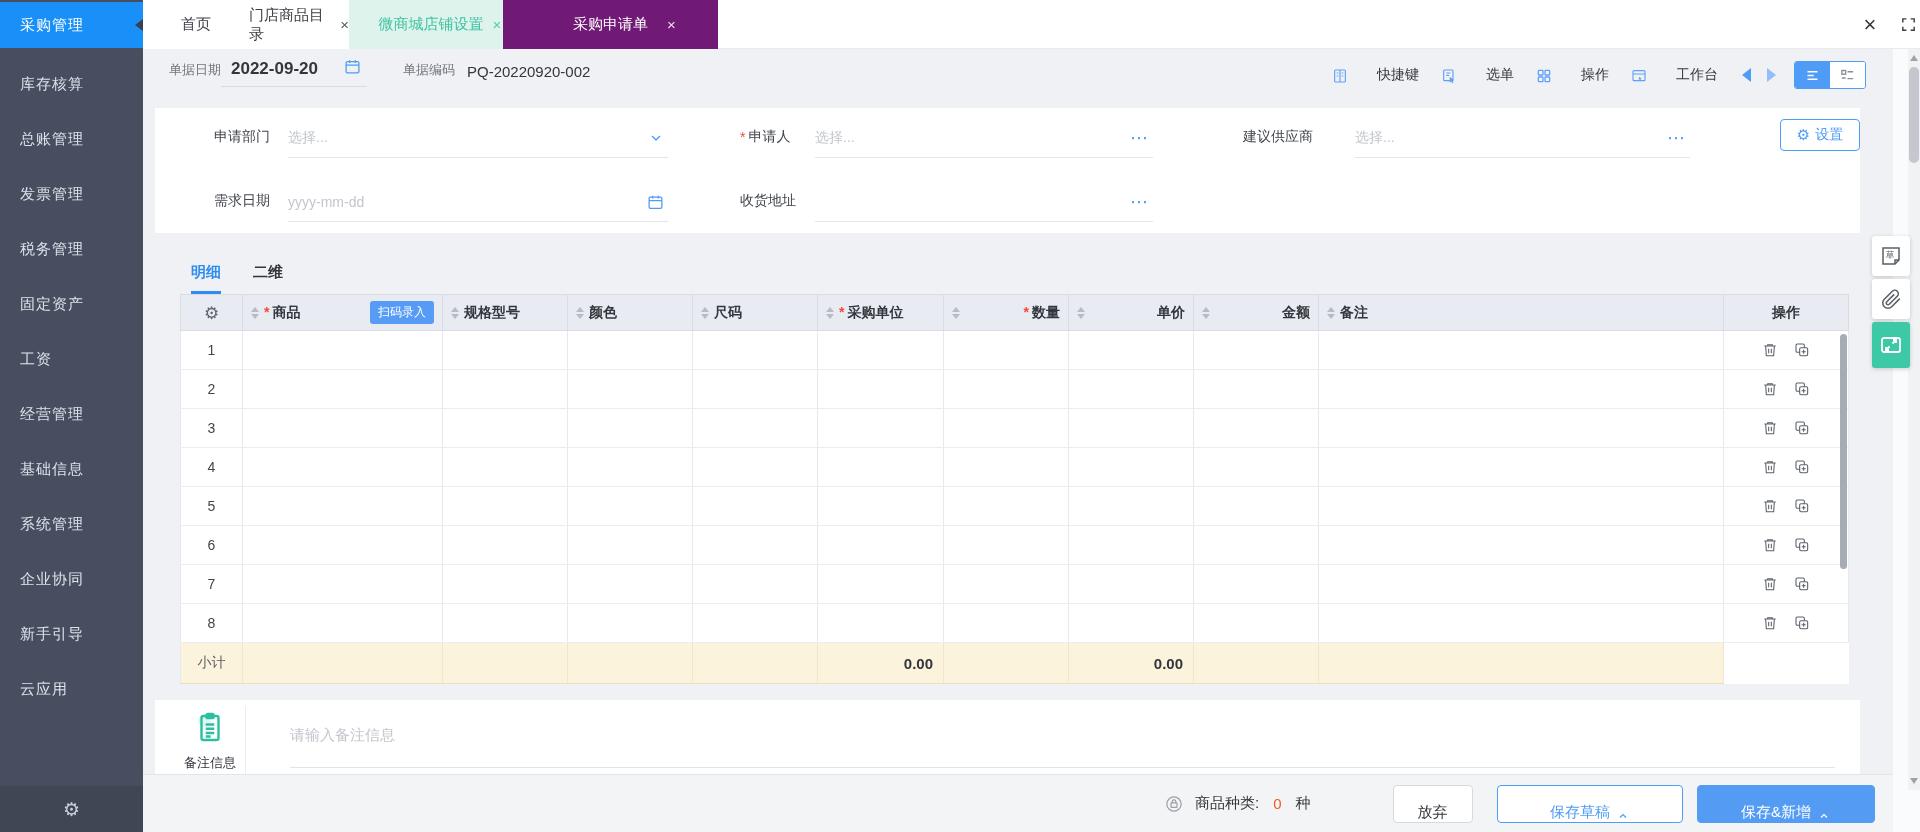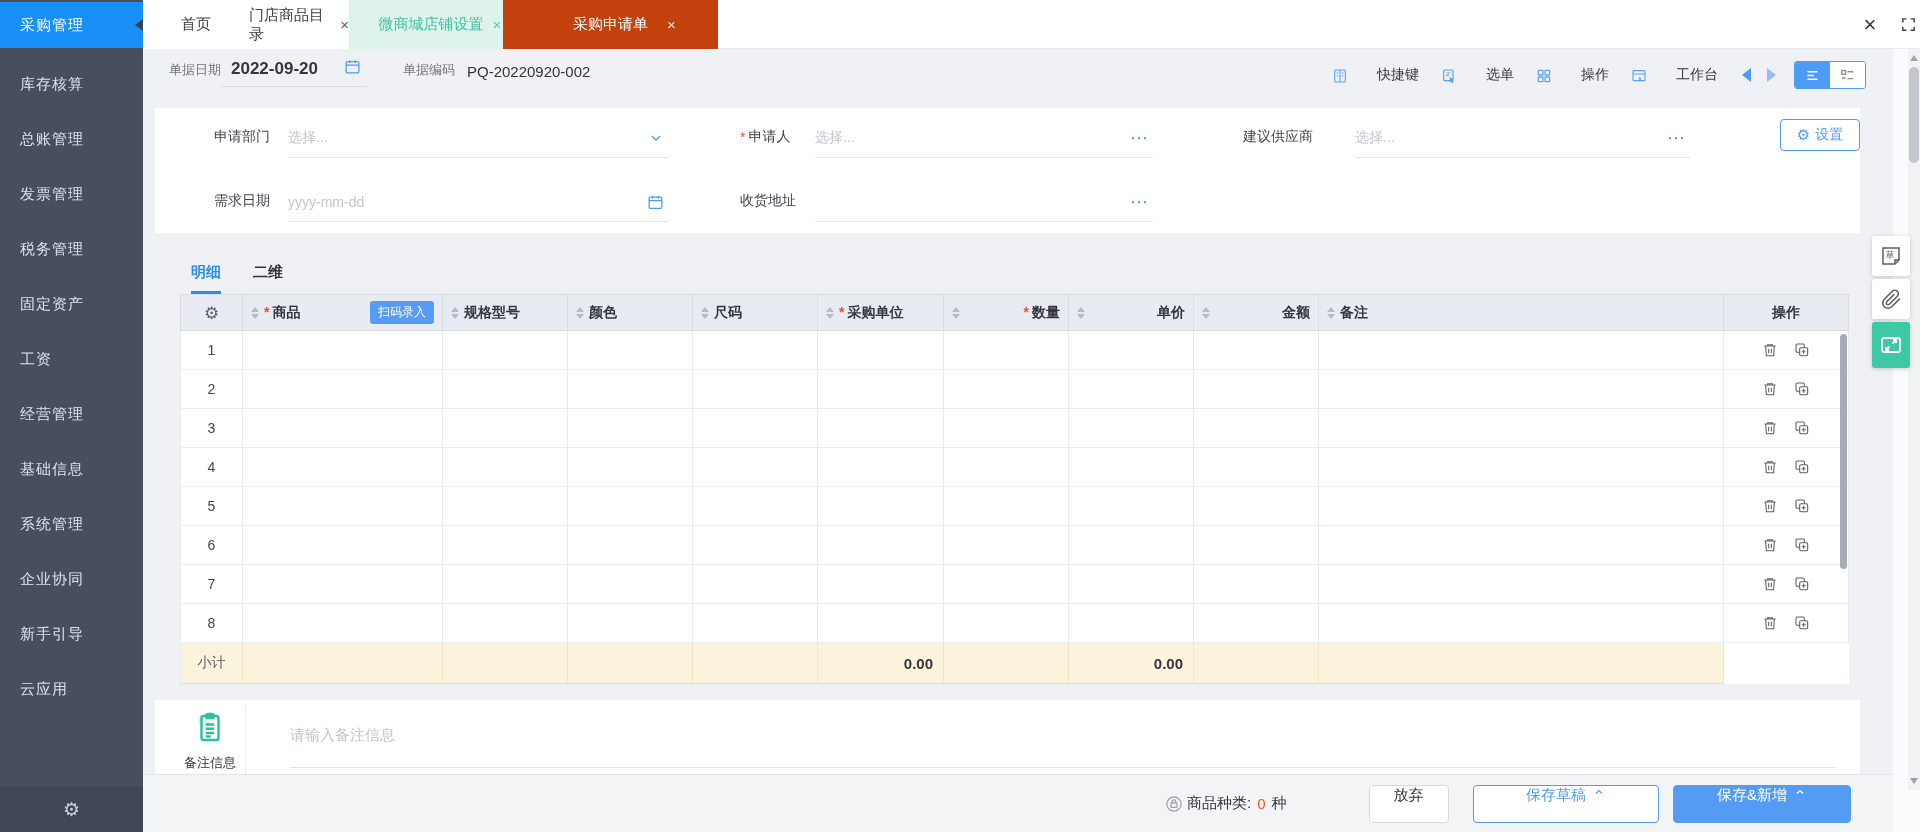--- a/index.html
+++ b/index.html
@@ -22,21 +22,21 @@
   
   .main { position:absolute; left:143px; top:0; width:1777px; height:832px; }
 
   
   .tabbar { position:absolute; left:0; top:0; width:1777px; height:49px; background:#FFFFFF; border-bottom:1px solid #E8EAEE; z-index:4; }
   .tabs { display:flex; height:49px; }
   .tab { height:49px; display:flex; align-items:center; justify-content:center; font-size:15px; color:#3E4046; cursor:pointer;padding-left:28px; }
   .tab .x { margin-left:9px; font-size:15px; opacity:.85; }
   .tab.plain { background:#FFFFFF; }
   .tab.mint { background:#DDF3EB; color:#3FC3A3; }
-  .tab.active { background:#c2410c; color:#FFFFFF;gap:10px; }
+  .tab.active { background:#701a75; color:#FFFFFF;gap:10px; }
   .win-ctl { position:absolute; top:0; height:49px; width:34px; display:flex; align-items:center; justify-content:center; cursor:pointer; color:#33363C; }
   .win-close { left:1710px; font-size:22px; }
   .win-full  { left:1748px; }
 
   
   .doc-header { position:absolute; left:0; top:49px; width:1777px; height:46px; }
   .doc-left { position:absolute; left:26px; top:9px; display:flex; align-items:flex-end; }
   .doc-lab { font-size:13px; color:#70757E; padding-bottom:8px; }
   .doc-date-wrap { display:flex; align-items:center; border-bottom:1px solid #D8DBE1; padding:0 6px 7px 10px; }
   .doc-date { font-size:17px; font-weight:bold; color:#33363C; }
@@ -100,23 +100,23 @@
   .remark-iconblock { position:absolute; left:22px; top:10px; width:66px; text-align:center; }
   .remark-cap { font-size:13px; color:#33363C; margin-top:4px; }
   .remark-div { position:absolute; left:90px; top:6px; bottom:-4px; width:1px; background:#EBEDEF; }
   .remark-input { position:absolute; left:135px; right:25px; top:26px; height:42px; border-bottom:1px solid #E2E4E8;
                   display:flex; align-items:flex-start; cursor:text; }
   .remark-input .ph { color:#C2C6CD; font-size:15px; }
 
   
   .footer { position:absolute; left:0; top:774px; width:1750px; height:58px; background:#F2F4F6; border-top:1px solid #E2E5E9;
             display:flex; align-items:center; z-index:6; }
-  .f-summary { margin-left:1022px; display:flex; align-items:center; gap:4px; font-size:15px; color:#33363C; }
+  .f-summary { margin-left:1022px; display:flex; align-items:center; gap:12px; font-size:15px; color:#33363C; }
   .f-count { color:#F05A28; margin:0 2px; }
-  .btn { height:38px; border-radius:4px; font-size:15px; display:flex; align-items:flex-start; justify-content:center; cursor:pointer; gap:7px; }
+  .btn { height:38px; border-radius:4px; font-size:15px; display:flex; align-items:flex-end; justify-content:center; cursor:pointer; gap:7px; }
   .btn-cancel { width:80px; margin-left:82px; background:#FFF; border:1px solid #D6DAE0; color:#33363C; }
   .btn-draft  { width:186px; margin-left:24px; background:#FFF; border:1px solid #4E9CF5; color:#4E9CF5; }
   .btn-save   { width:178px; margin-left:14px; background:#549BF4; border:1px solid #549BF4; color:#FFF; }
 
   
   .right-strip { position:absolute; left:1750px; top:49px; width:27px; height:783px; background:#FAFBFC; }
   .vscroll { position:absolute; left:1765px; top:49px; width:12px; height:741px; background:#F1F2F4; }
   .vs-arrow { position:absolute; left:2px; width:0; height:0; border-left:4px solid transparent; border-right:4px solid transparent; }
   .vs-up { top:6px; border-bottom:6px solid #9EA3AB; }
   .vs-dn { bottom:6px; border-top:6px solid #9EA3AB; }

